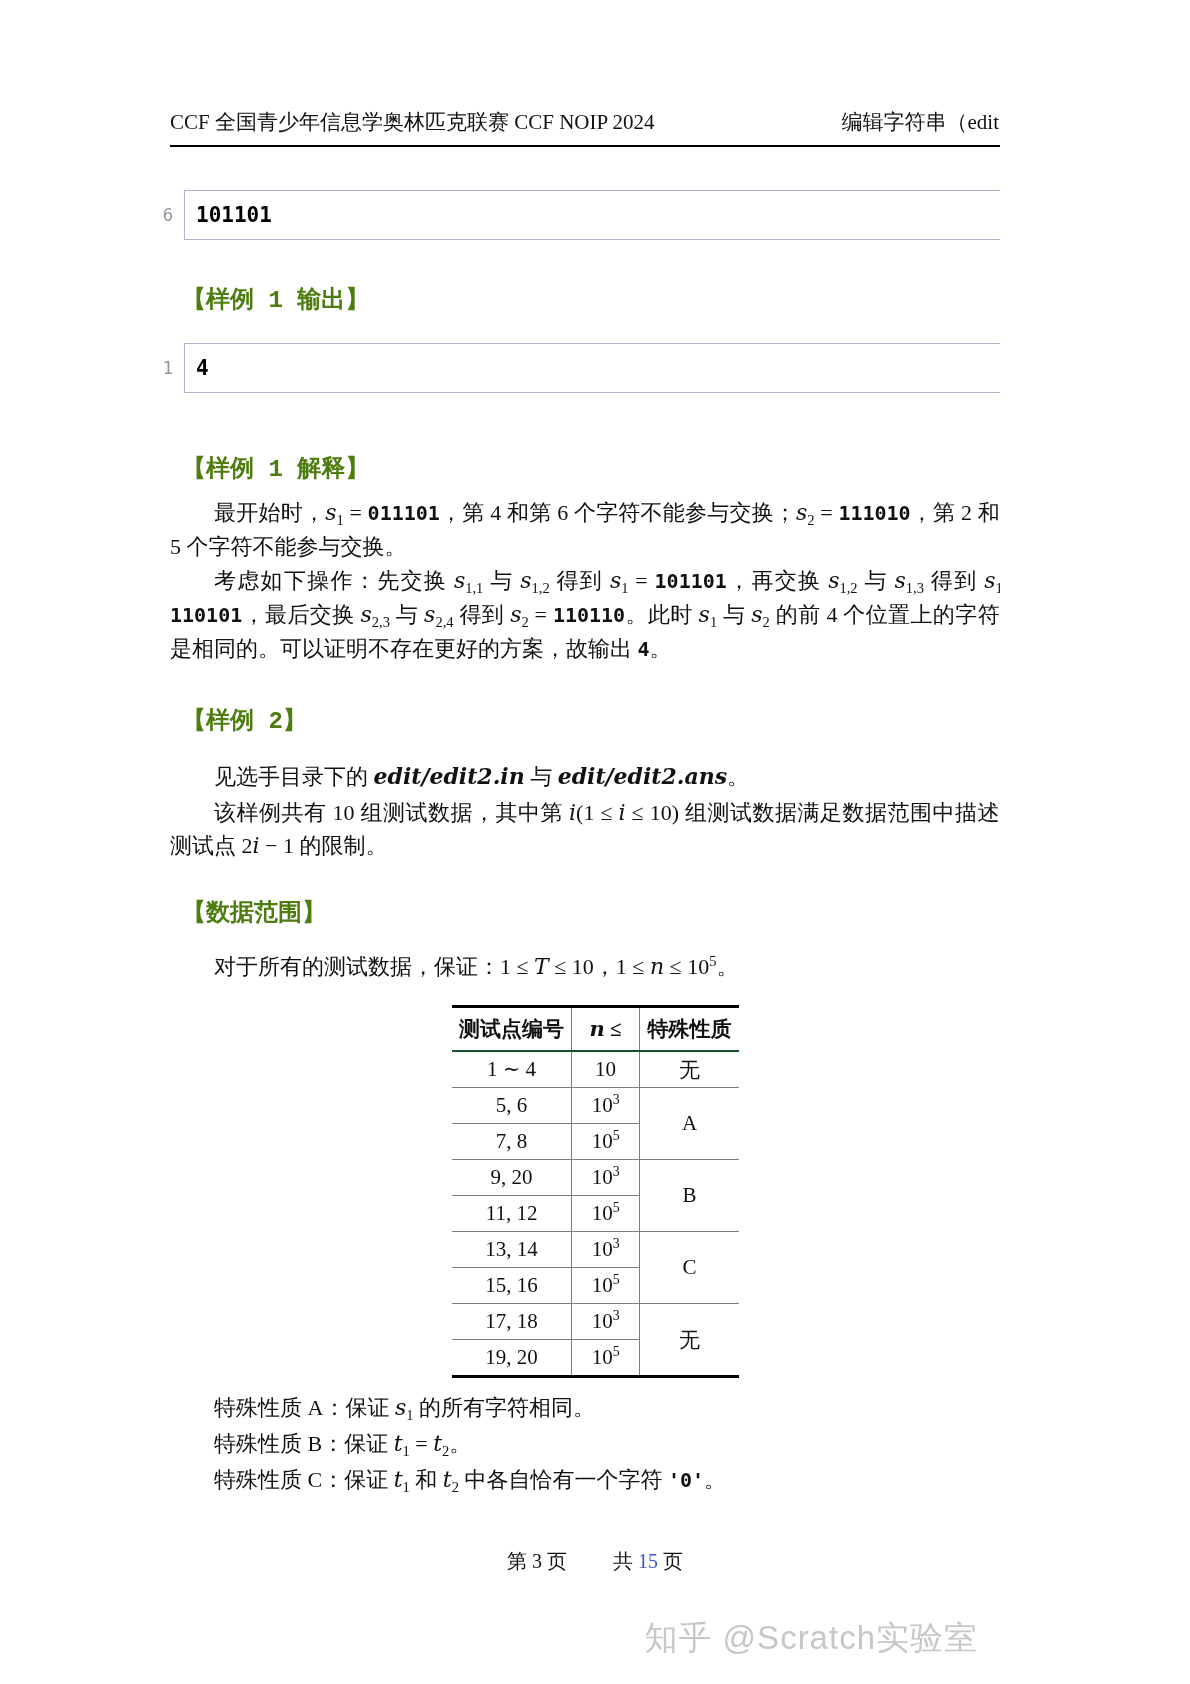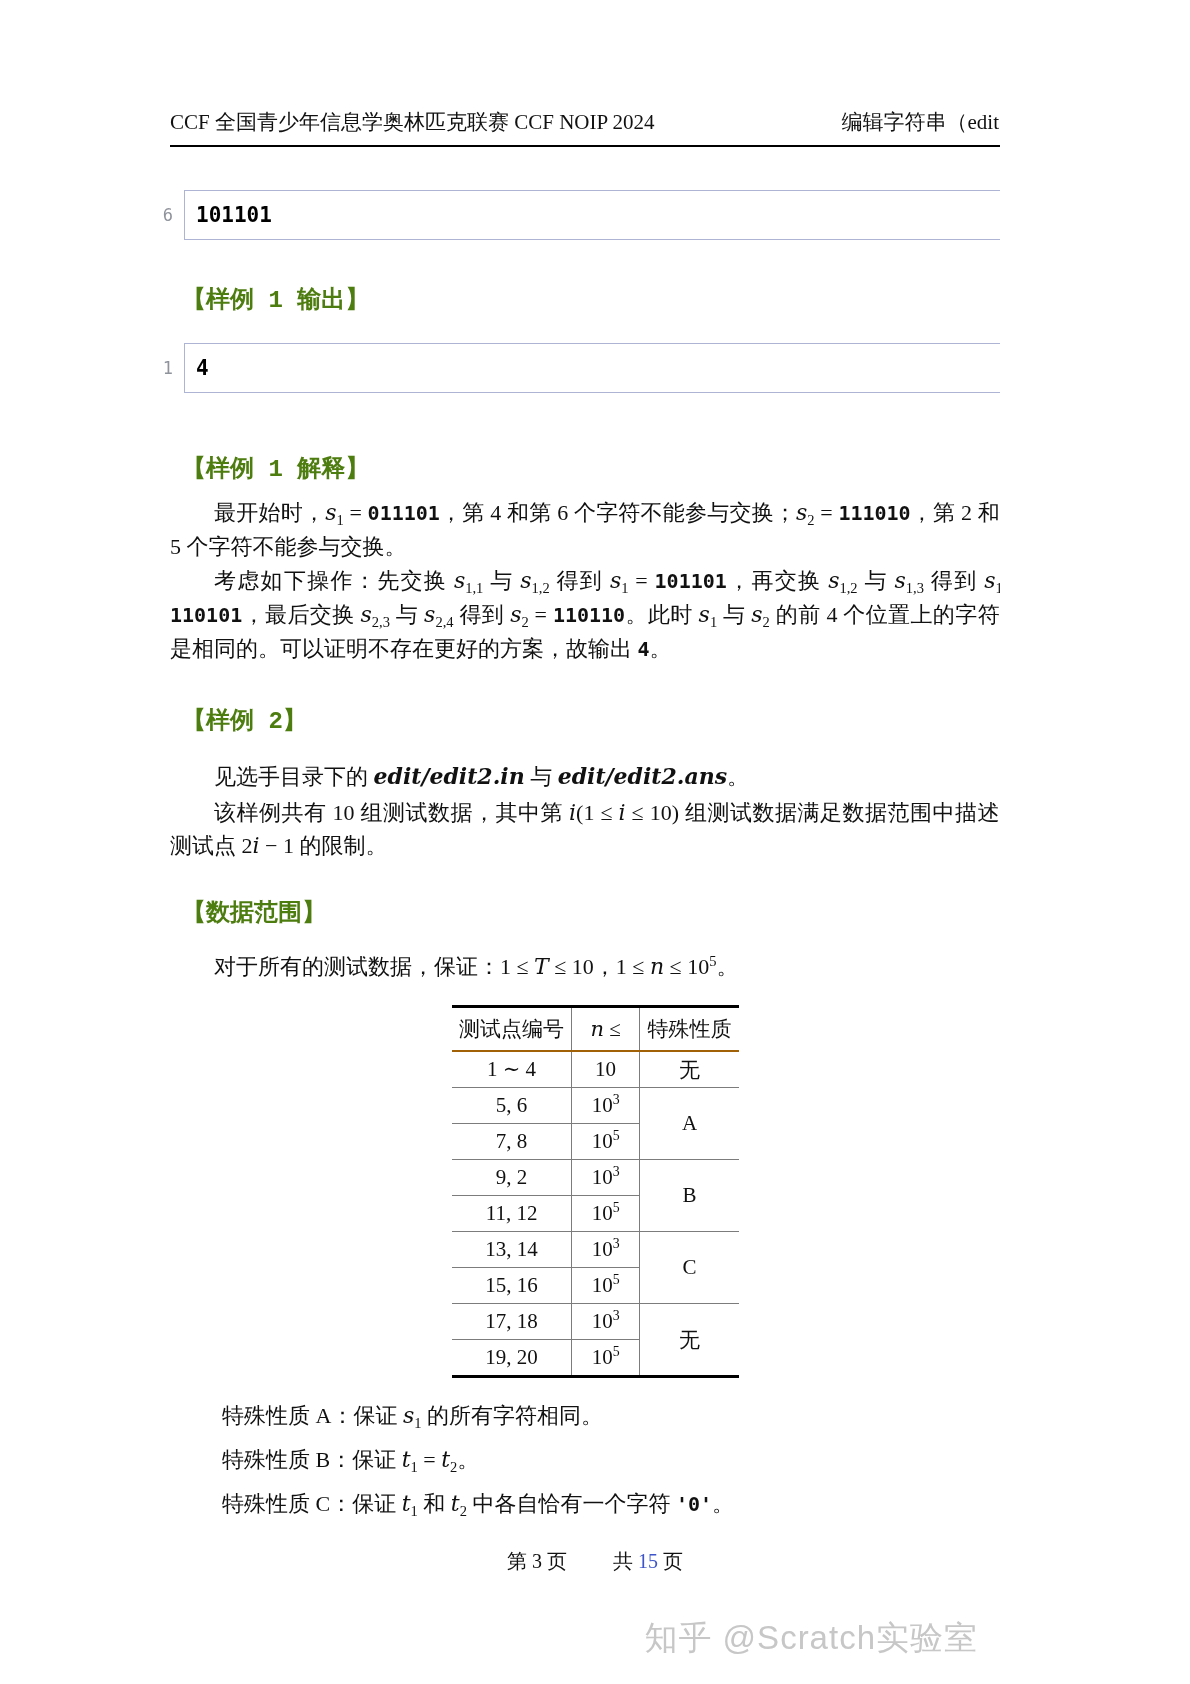--- a/index.html
+++ b/index.html
@@ -60,36 +60,36 @@
   sup.seg-sup{font-size:66%;line-height:0;font-style:normal;}
 
   
   .range-table{
     left:452px;top:1005px;width:287px;
     border-collapse:collapse;
     border-top:3px solid #000;border-bottom:3px solid #000;
     font-size:21px;
   }
   .range-table th{
-    font-weight:normal;height:42px;
-    border-bottom:2px solid #a16207;
+    font-weight:bold;height:42px;
+    border-bottom:2px solid #14532d;
     text-align:center;padding:0 6px;
   }
   .range-table td{
     height:35px;text-align:center;padding:0 6px;
   }
   .range-table .cid{width:122px;border-right:1px solid #7c7c7c;}
   .range-table .cn{width:60px;border-right:1px solid #7c7c7c;}
   .range-table .cp{width:99px;}
   .range-table tbody td{border-bottom:1px solid #7c7c7c;}
   .range-table tbody tr:last-child td{border-bottom:none;}
   .range-table td.no-bb{border-bottom:none;}
 
   
-  .props .para-line{margin:8px;line-height:36px;}
+  .props .para-line{margin:0;line-height:36px;}
   .page-footer{
     top:1548px;left:170px;width:850px;
     text-align:center;font-size:20px;
   }
   .page-footer .gap{display:inline-block;width:46px;}
   .page-footer a{text-decoration:none;}
   .watermark{
     top:1616px;right:22px;
     font-family:"Liberation Sans","DejaVu Sans",sans-serif;
     font-size:33px;letter-spacing:1px;
@@ -146,21 +146,21 @@
       <tr>
         <td class="cid">5, 6</td>
         <td class="cn">10<sup class="seg-sup">3</sup></td>
         <td class="cp" rowspan="2">A</td>
       </tr>
       <tr>
         <td class="cid">7, 8</td>
         <td class="cn">10<sup class="seg-sup">5</sup></td>
       </tr>
       <tr>
-        <td class="cid">9, 2</td>
+        <td class="cid">9, 20</td>
         <td class="cn">10<sup class="seg-sup">3</sup></td>
         <td class="cp" rowspan="2">B</td>
       </tr>
       <tr>
         <td class="cid">11, 12</td>
         <td class="cn">10<sup class="seg-sup">5</sup></td>
       </tr>
       <tr>
         <td class="cid">13, 14</td>
         <td class="cn">10<sup class="seg-sup">3</sup></td>

